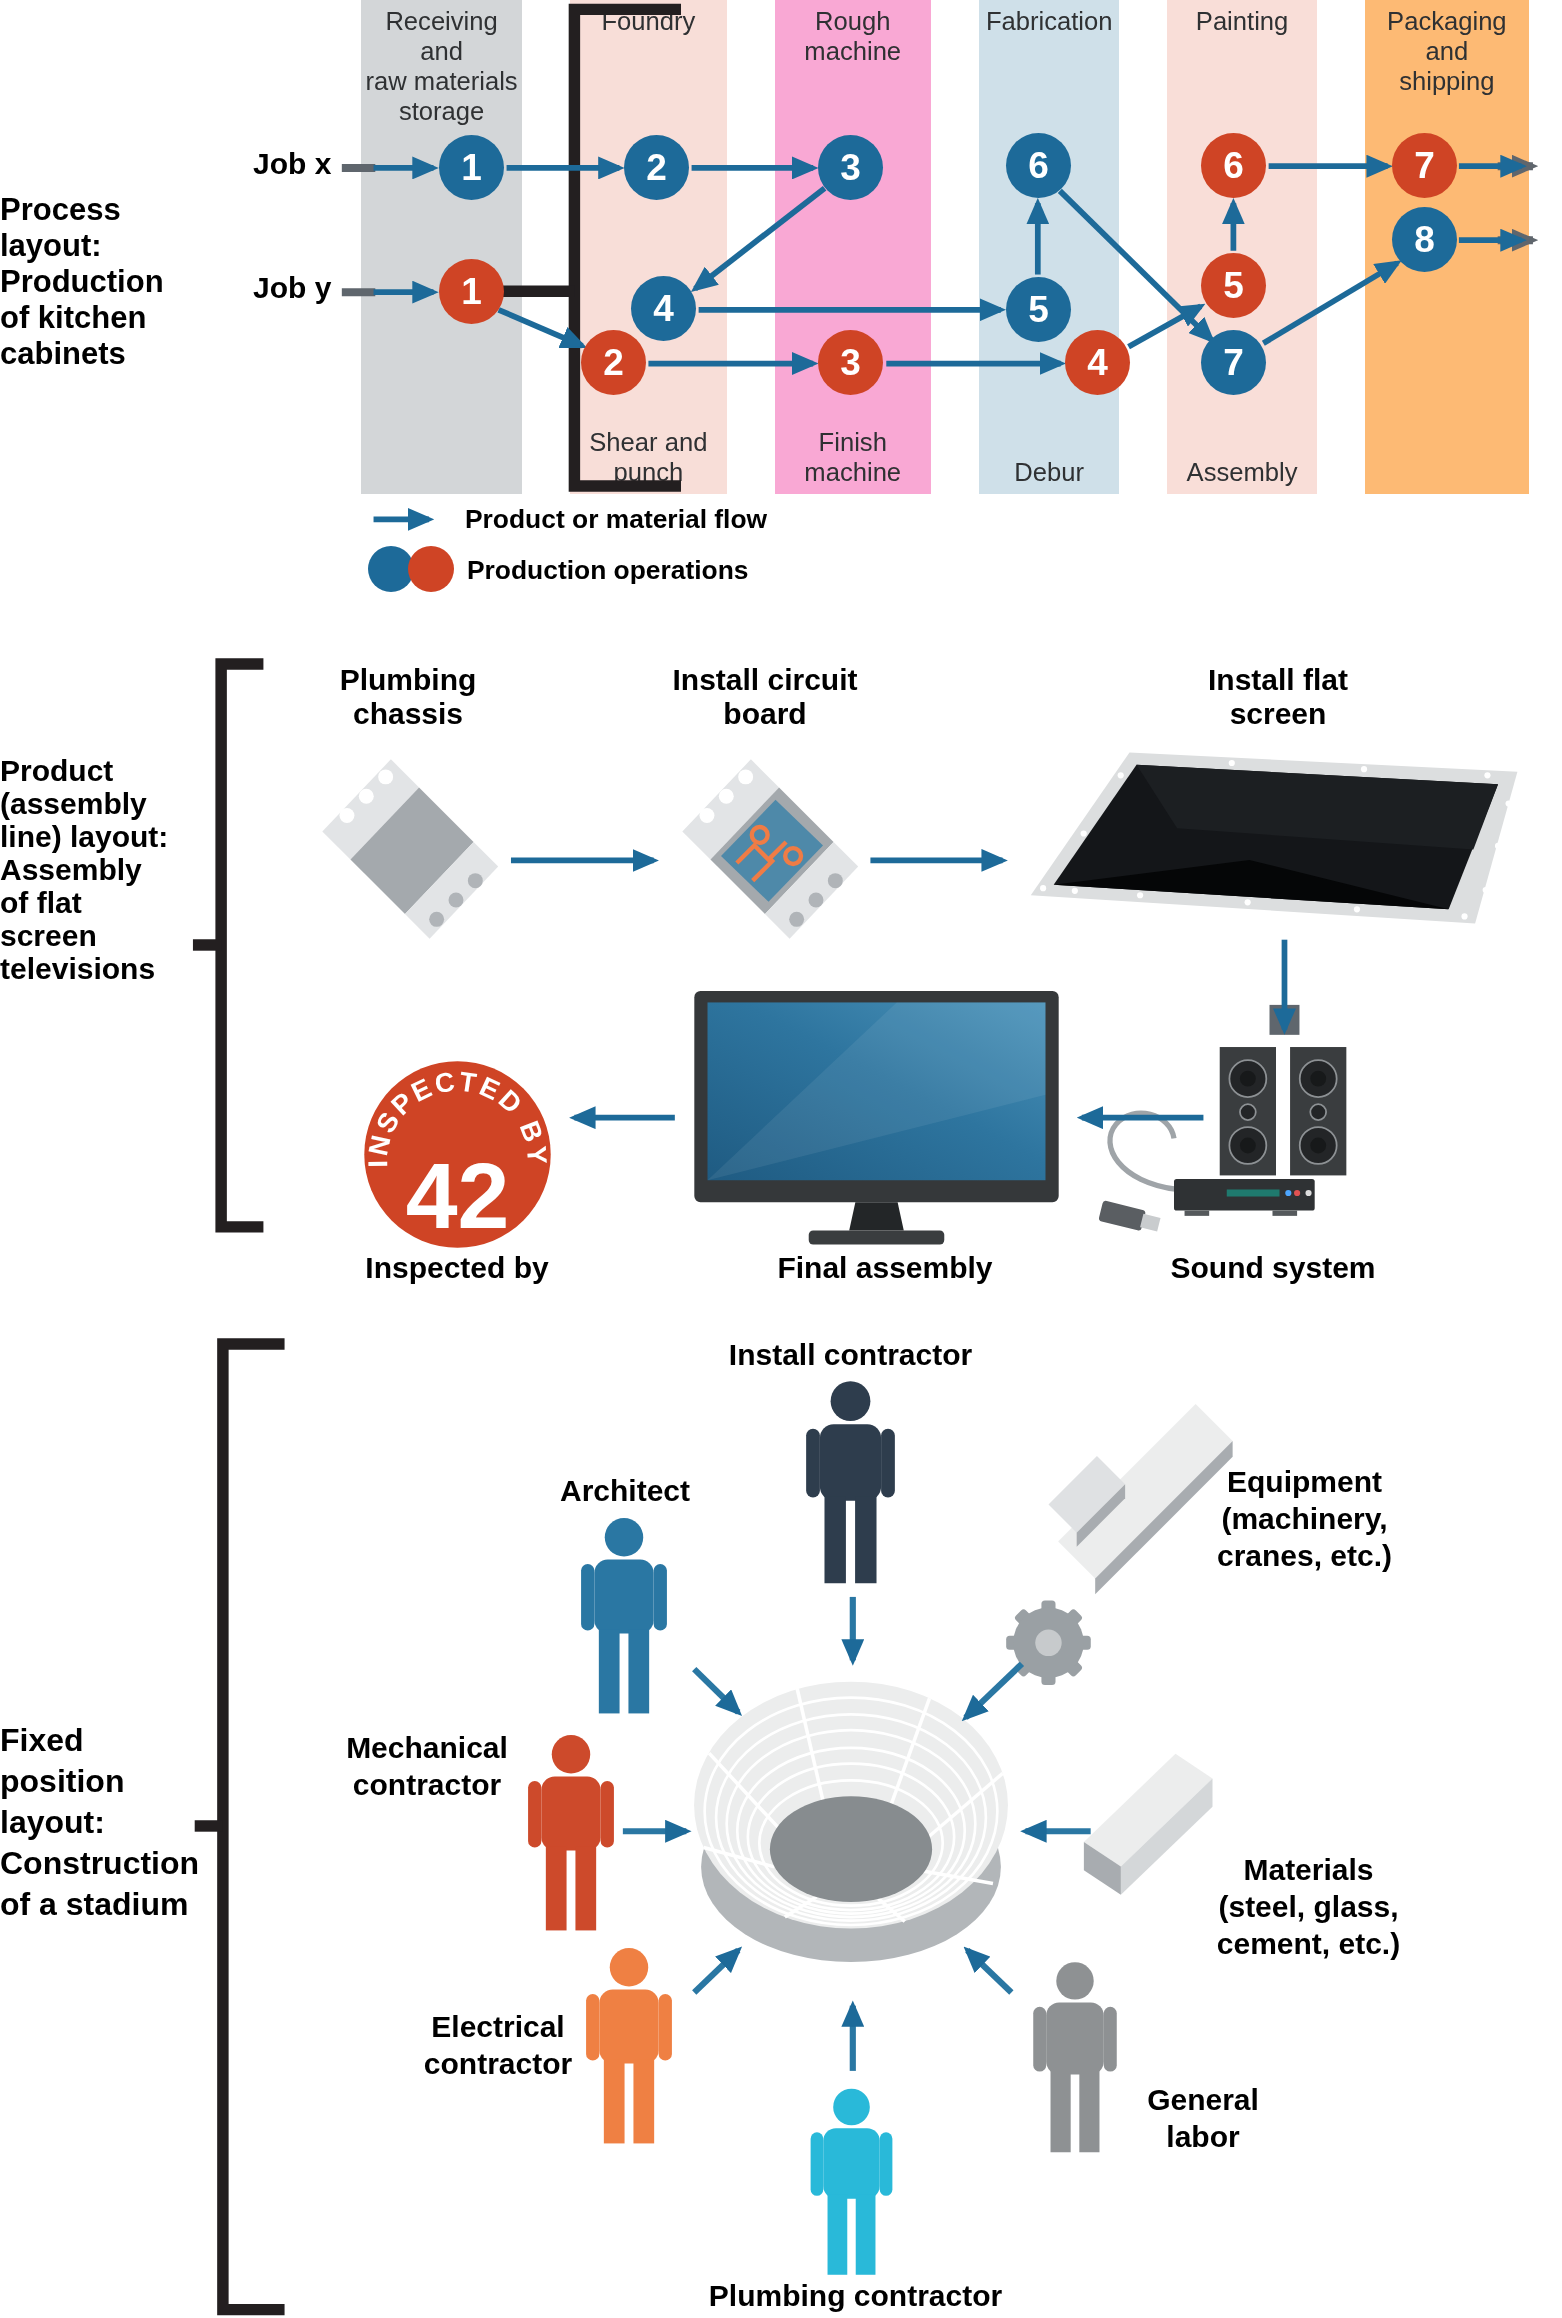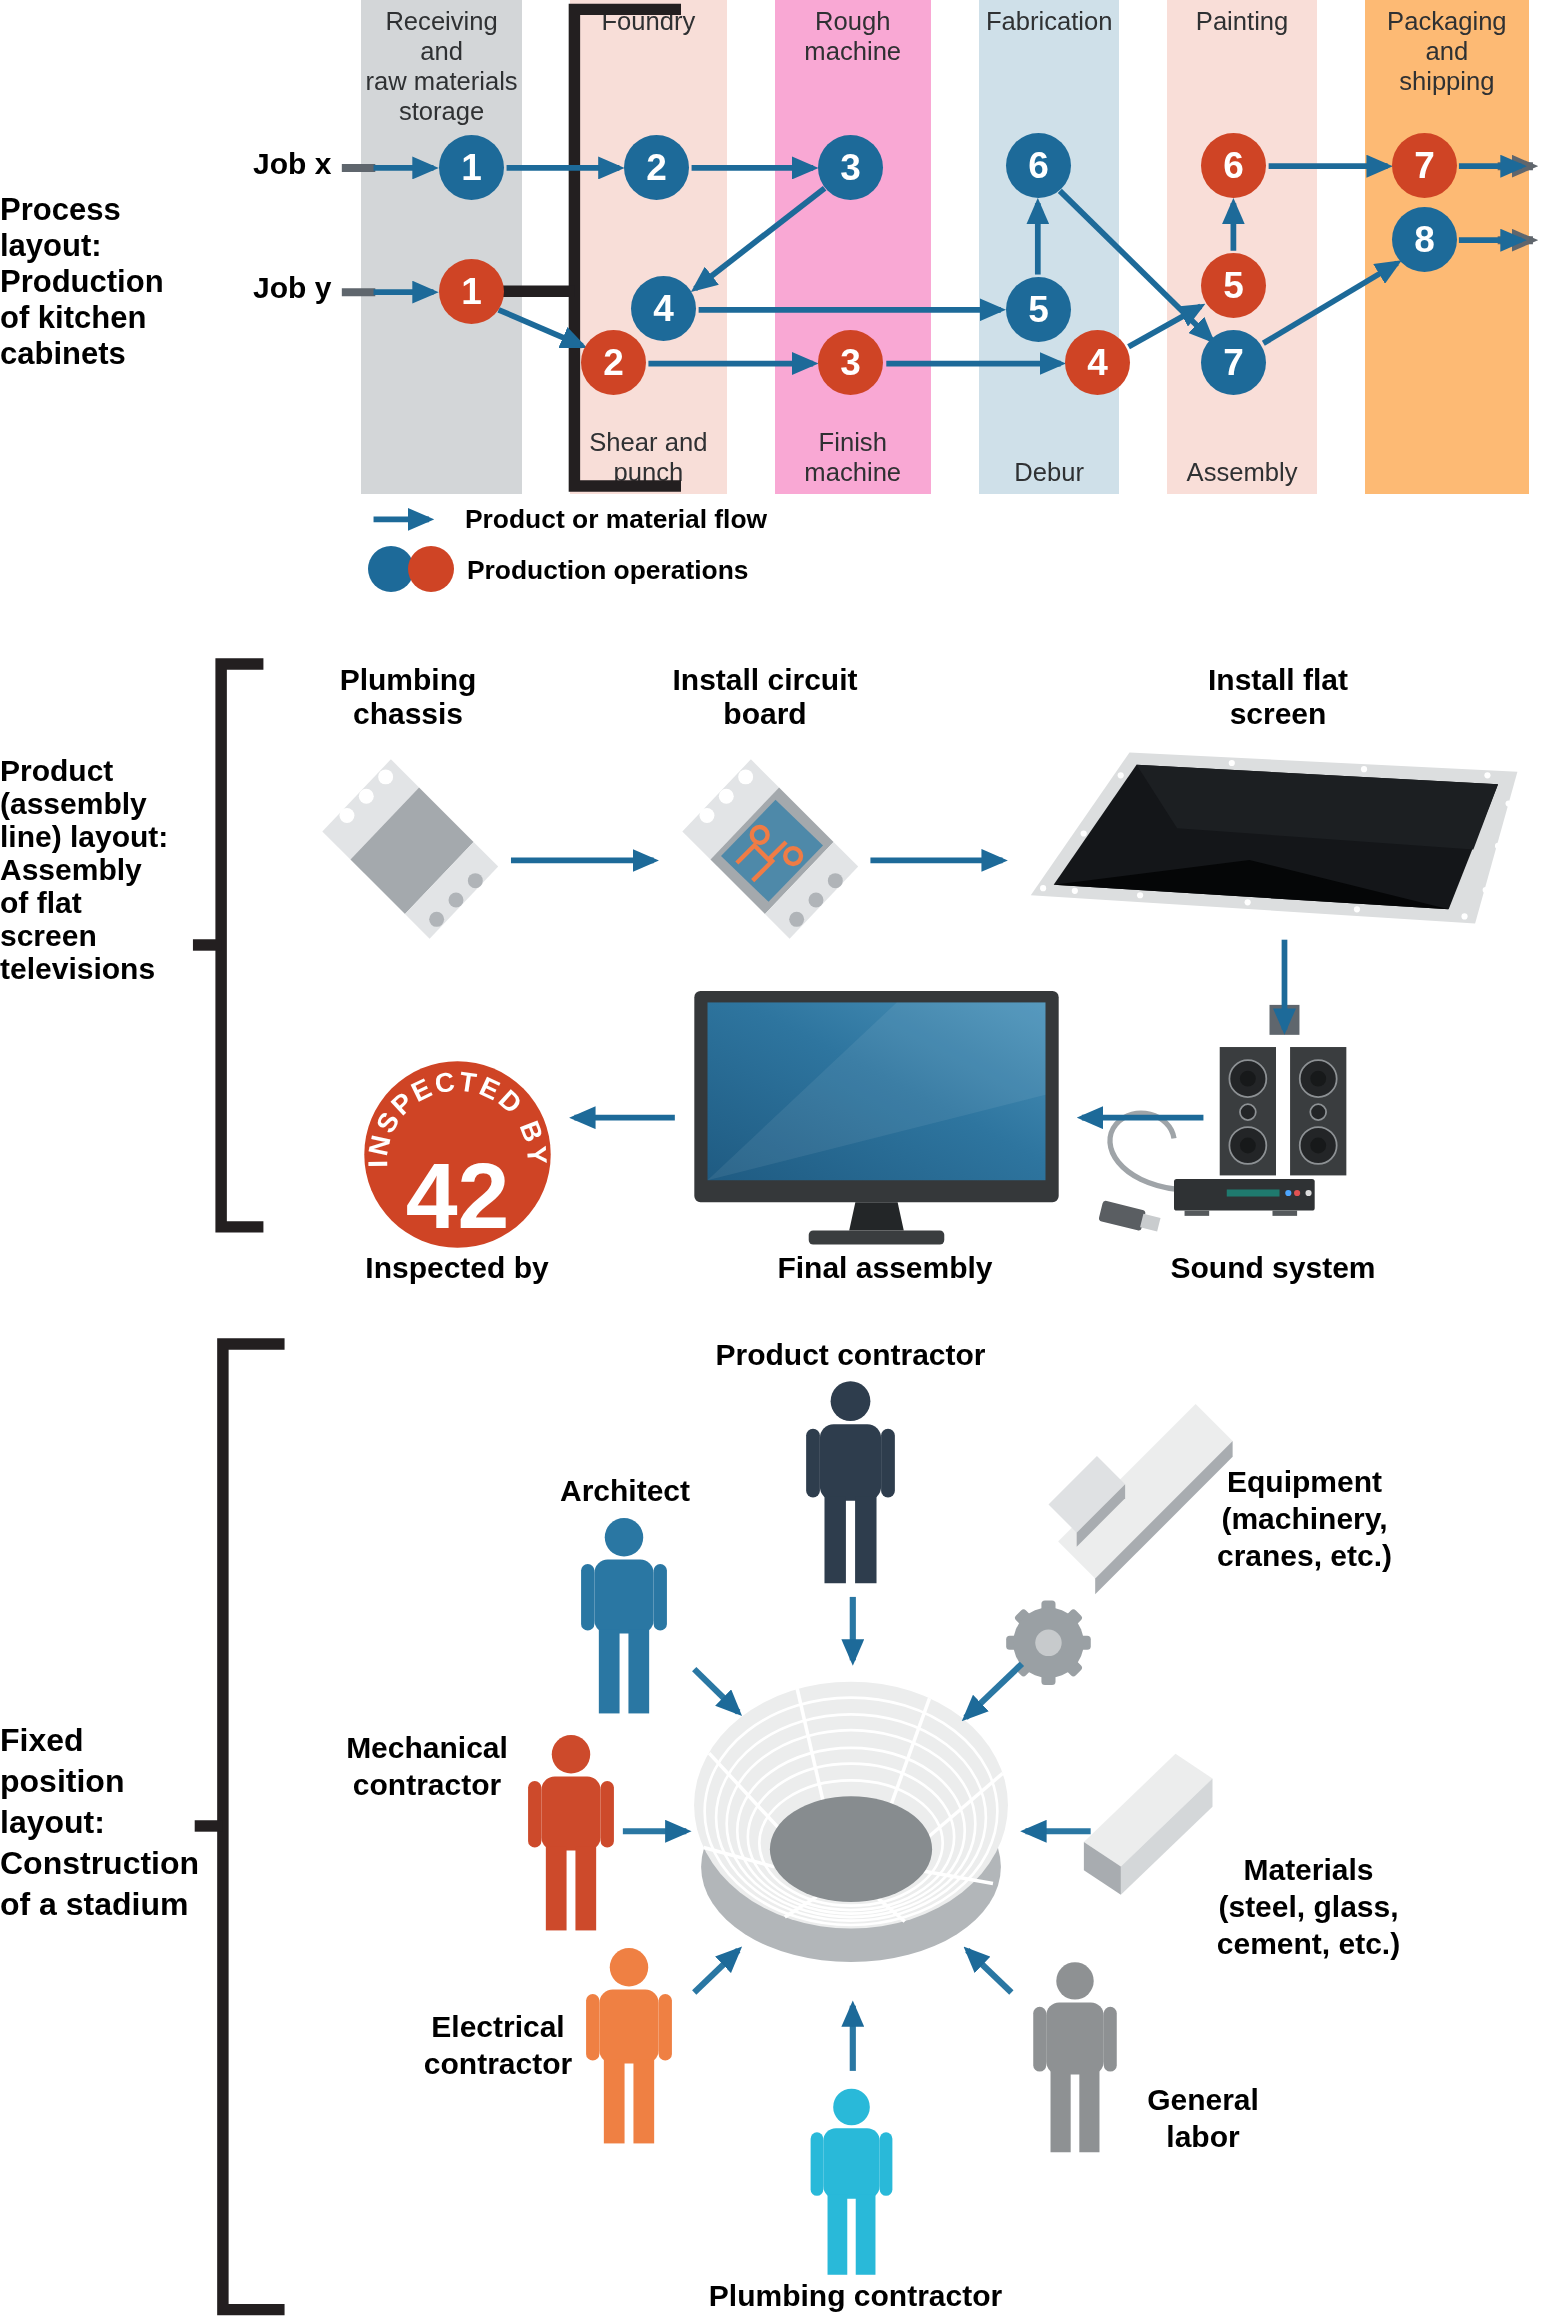--- a/index.html
+++ b/index.html
@@ -241,21 +241,21 @@
     </svg>
   </div>
 
   <div>
     <div class="side-label pre" style="left:0;top:1720px;width:220px;font-size:32px;line-height:41px;">Fixed
 position
 layout:
 Construction
 of a stadium</div>
 
-    <div class="role-label" style="left:674px;top:1336px;width:353px;">Product contractor</div>
+    <div class="role-label" style="left:674px;top:1336px;width:353px;">Install contractor</div>
     <div class="role-label" style="left:471px;top:1472px;width:308px;">Architect</div>
     <div class="role-label pre" style="left:1190px;top:1463px;width:229px;">Equipment
 (machinery,
 cranes, etc.)</div>
     <div class="role-label pre" style="left:317px;top:1729px;width:220px;">Mechanical
 contractor</div>
     <div class="role-label pre" style="left:1194px;top:1851px;width:229px;">Materials
 (steel, glass,
 cement, etc.)</div>
     <div class="role-label pre" style="left:388px;top:2008px;width:220px;">Electrical

